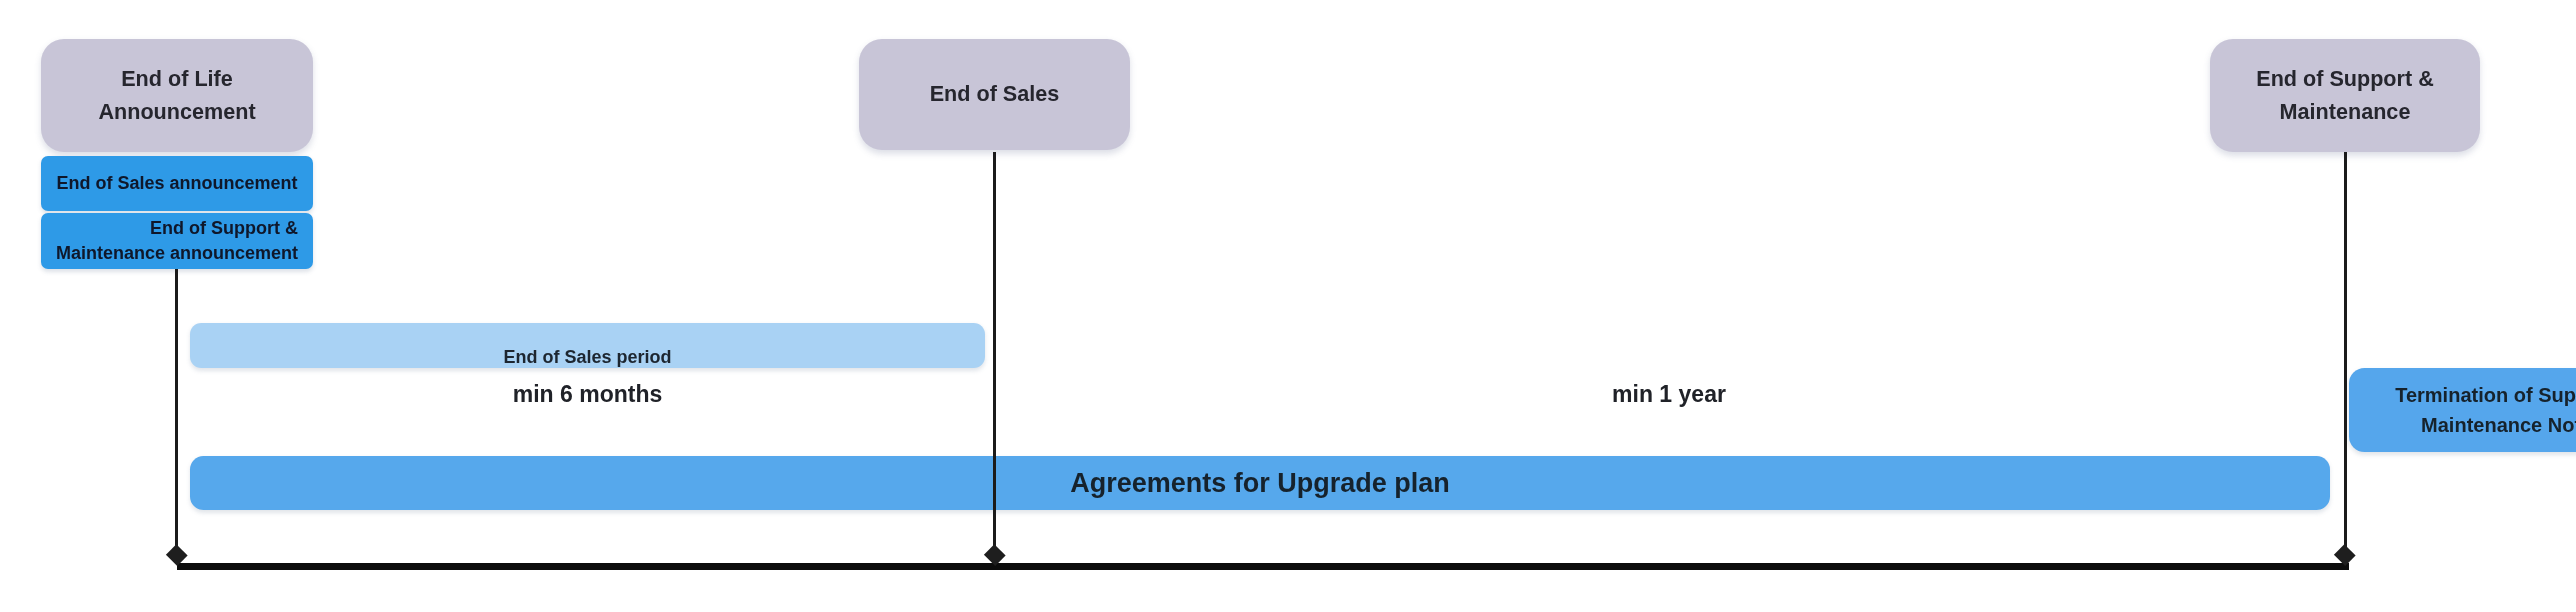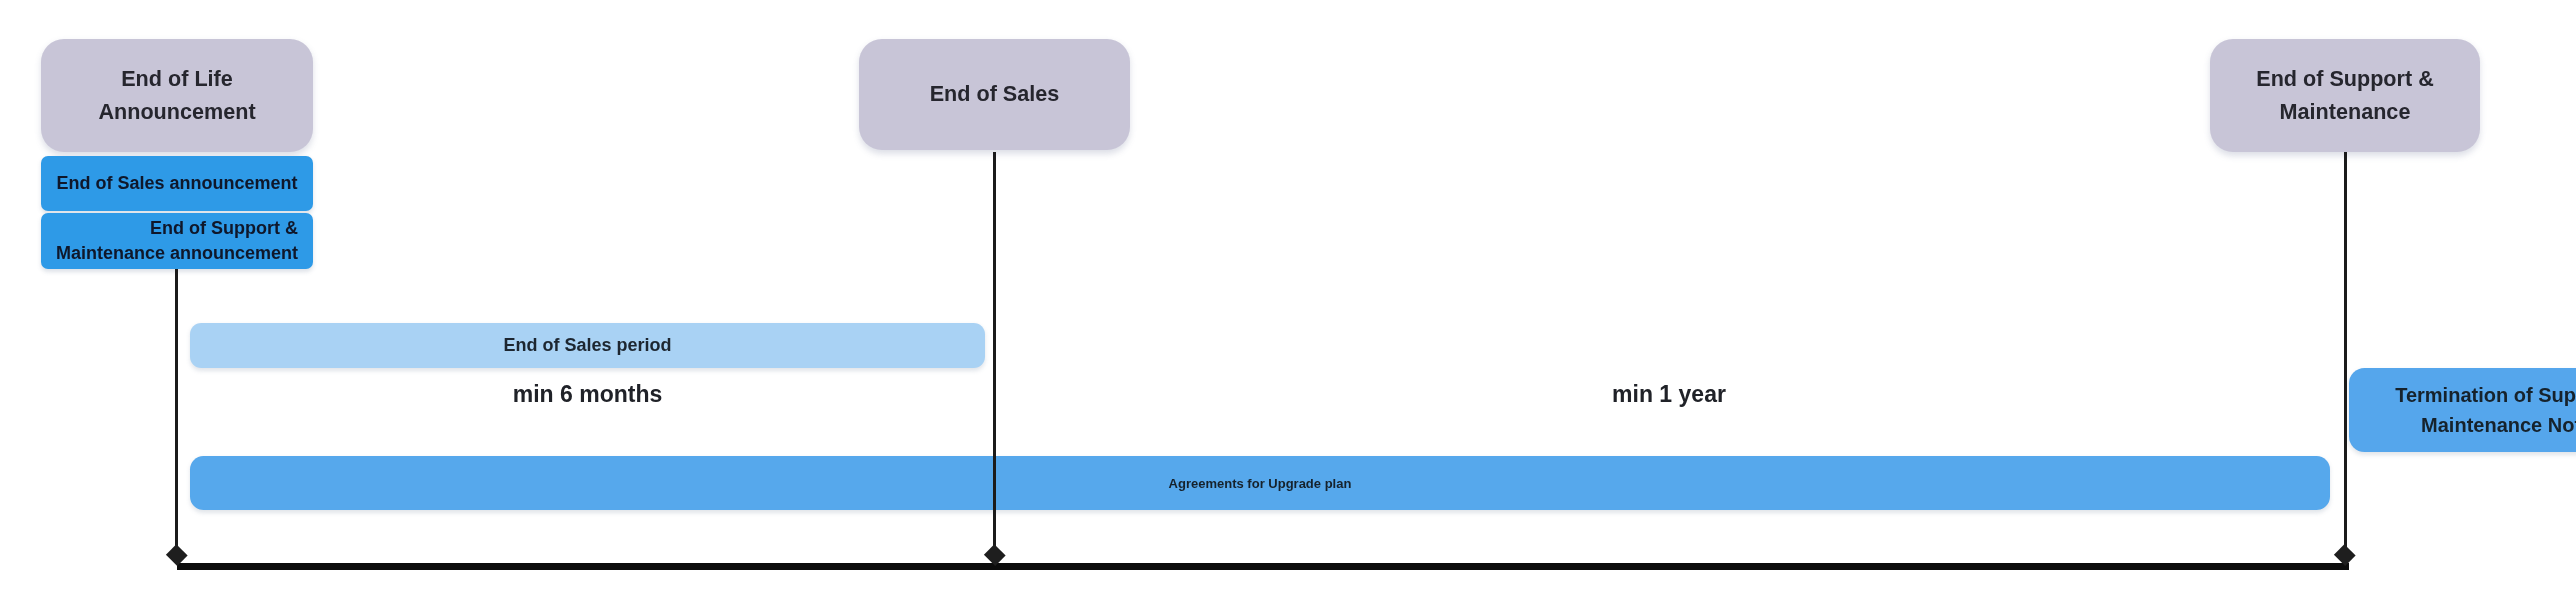--- a/index.html
+++ b/index.html
@@ -66,21 +66,21 @@
   
   .bar {
     top: 323px;
     height: 45px;
     border-radius: 11.3px;
     font-size: 18px;
     color: #1D2630;
     z-index: 2;
     box-shadow: 0 2.6px 4.6px rgba(90,110,140,0.18);
   }
-  .p1 { left: 190px;  width: 795px; background: #A9D2F4; }
+  .p1 { left: 190px;  width: 795px; background: #A9D2F4; align-items: flex-end; }
   .p2 { left: 1008px; width: 1322px; background: #90C5F2; }
 
   
   .duration {
     top: 381px;
     height: 27px;
     font-size: 23px;
     color: #202228;
     background: transparent;
   }
@@ -88,21 +88,21 @@
   .d2 { left: 1008px; width: 1322px; }
 
   
   .agreement {
     left: 190px;
     top: 456px;
     width: 2140px;
     height: 54px;
     background: #56A8EC;
     border-radius: 13.4px;
-    font-size: 13px;
+    font-size: 27px;
     color: #16222C;
     z-index: 2;
     box-shadow: 0 2.6px 4.6px rgba(90,110,140,0.18);
     text-align: center;
   }
 
   
   .notice {
     left: 2349px;
     top: 368px;

